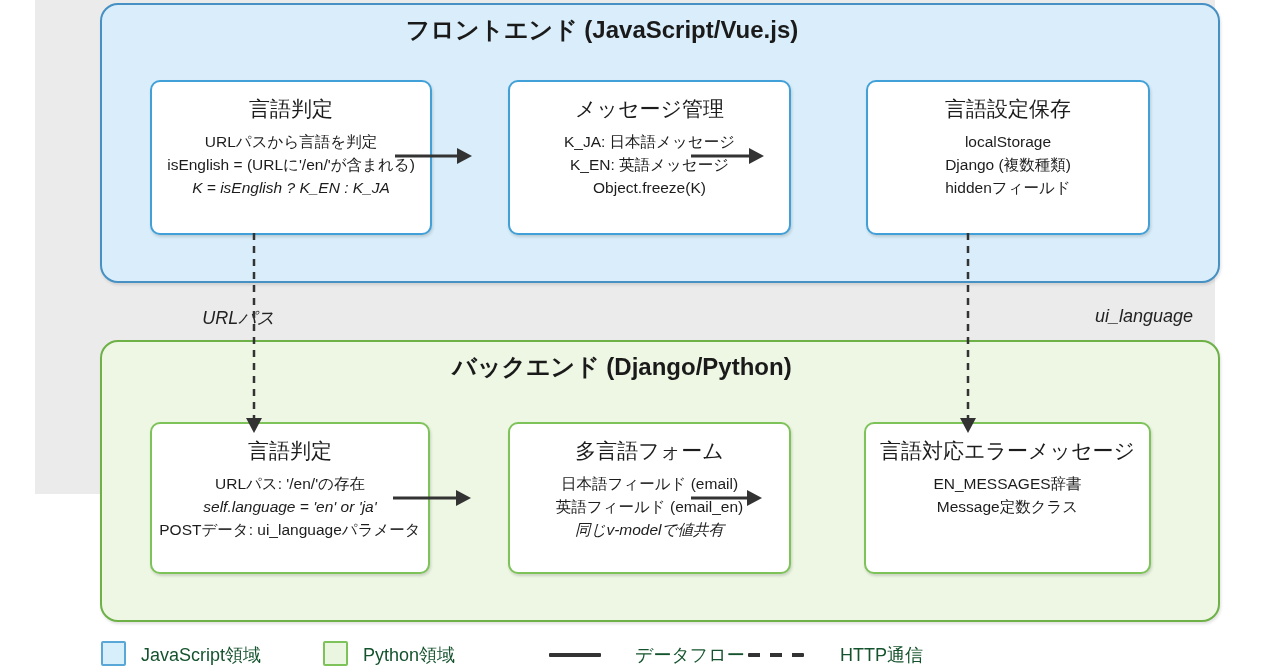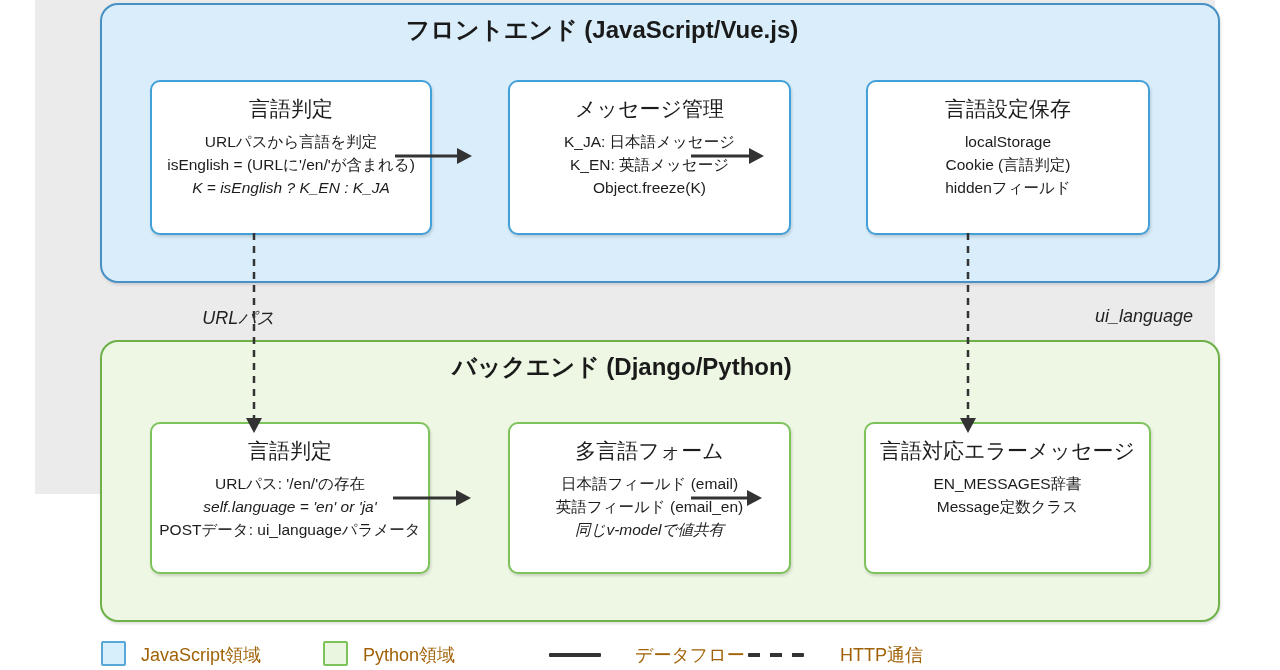--- a/index.html
+++ b/index.html
@@ -60,21 +60,21 @@
   .fe-n3{left:764px;width:284px;}
   .be-n1{left:48px;width:280px;}
   .be-n2{left:406px;width:283px;text-align:center;}
   .be-n3{left:762px;width:287px;}
   .arrows{position:absolute;left:0;top:0;width:1280px;height:670px;pointer-events:none;}
   .flow-label{
     position:absolute;font-size:18px;font-style:italic;color:#222;white-space:nowrap;
   }
   .flow-label.left{left:150px;top:306px;width:90px;text-align:right;}
   .flow-label.right{left:1060px;top:306px;width:104px;text-align:left;}
-  .legend-label{position:absolute;top:643px;font-size:18px;color:#a16207;white-space:nowrap;}
+  .legend-label{position:absolute;top:643px;font-size:18px;color:#14532d;white-space:nowrap;}
   .swatch{position:absolute;top:641px;width:25px;height:25px;box-sizing:border-box;border-radius:2px;}
   .swatch.blue{left:66px;background:#d7eefb;border:2px solid #58a7d6;}
   .swatch.green{left:288px;background:#eaf6e0;border:2px solid #7dc35a;}
   .line-sample{position:absolute;top:653px;height:4px;background:var(--arrow);border-radius:1px;}
   .line-sample.solid{left:514px;width:52px;}
   .line-sample.dashed{
     left:713px;width:56px;background:repeating-linear-gradient(90deg,var(--arrow) 0 12px,transparent 12px 22px);
   }
 </style>
 </head>
@@ -95,21 +95,21 @@
     <div class="node fe-n2">
       <div class="node-title">メッセージ管理</div>
       <div class="node-line">K_JA: 日本語メッセージ</div>
       <div class="node-line">K_EN: 英語メッセージ</div>
       <div class="node-line">Object.freeze(K)</div>
     </div>
 
     <div class="node fe-n3">
       <div class="node-title">言語設定保存</div>
       <div class="node-line">localStorage</div>
-      <div class="node-line">Cookie (言語判定)</div>
+      <div class="node-line">Django (複数種類)</div>
       <div class="node-line">hiddenフィールド</div>
     </div>
   </section>
 
   <section class="container backend">
     <h2 class="container-title">バックエンド (Django/Python)</h2>
 
     <div class="node be-n1">
       <div class="node-title">言語判定</div>
       <div class="node-line">URLパス: '/en/'の存在</div>

